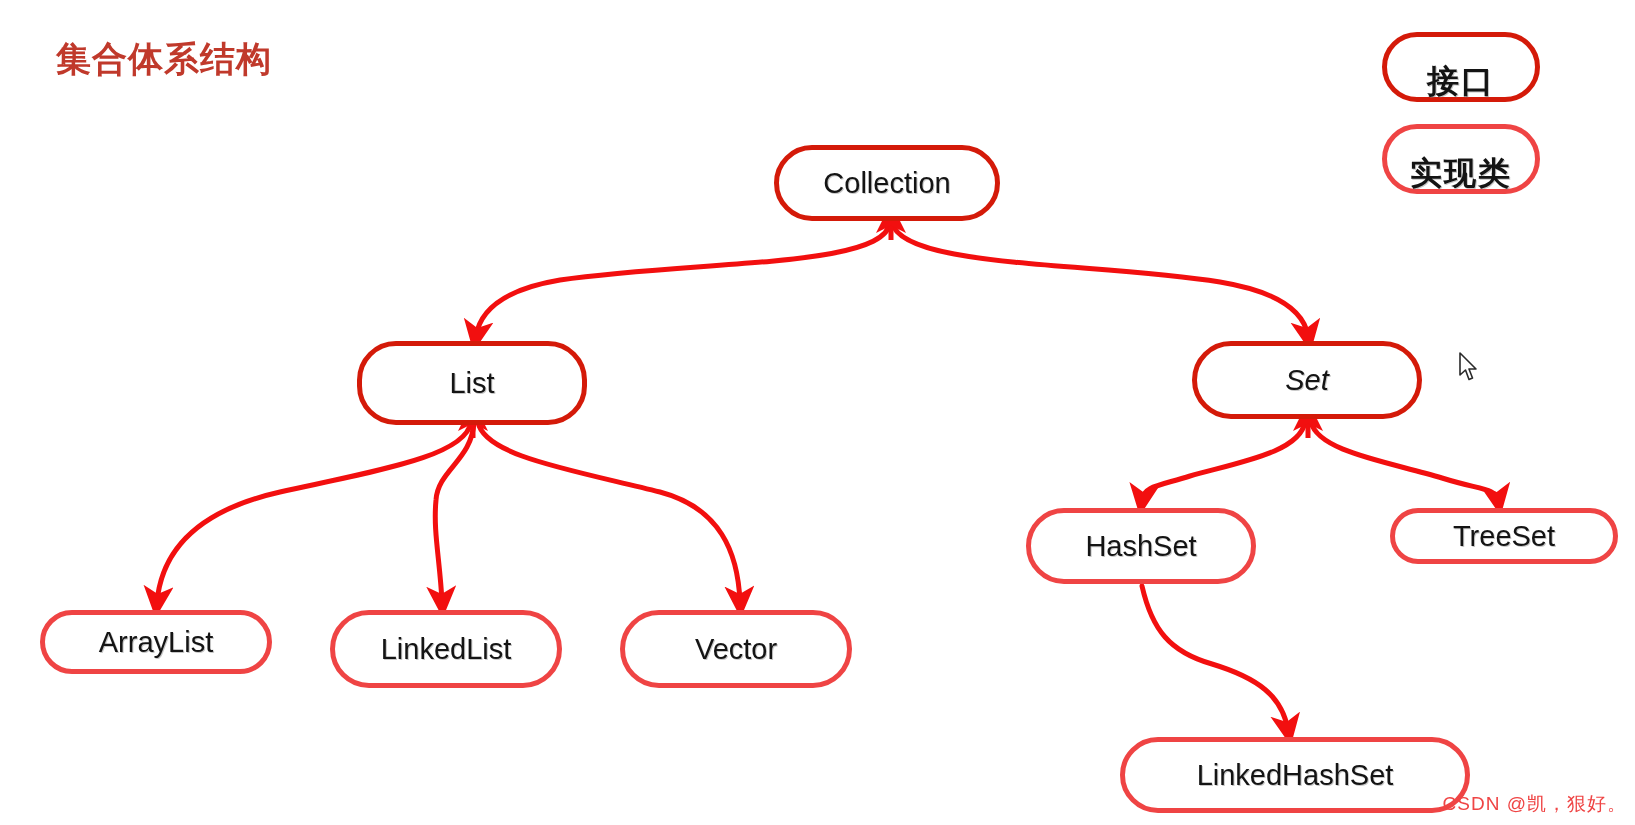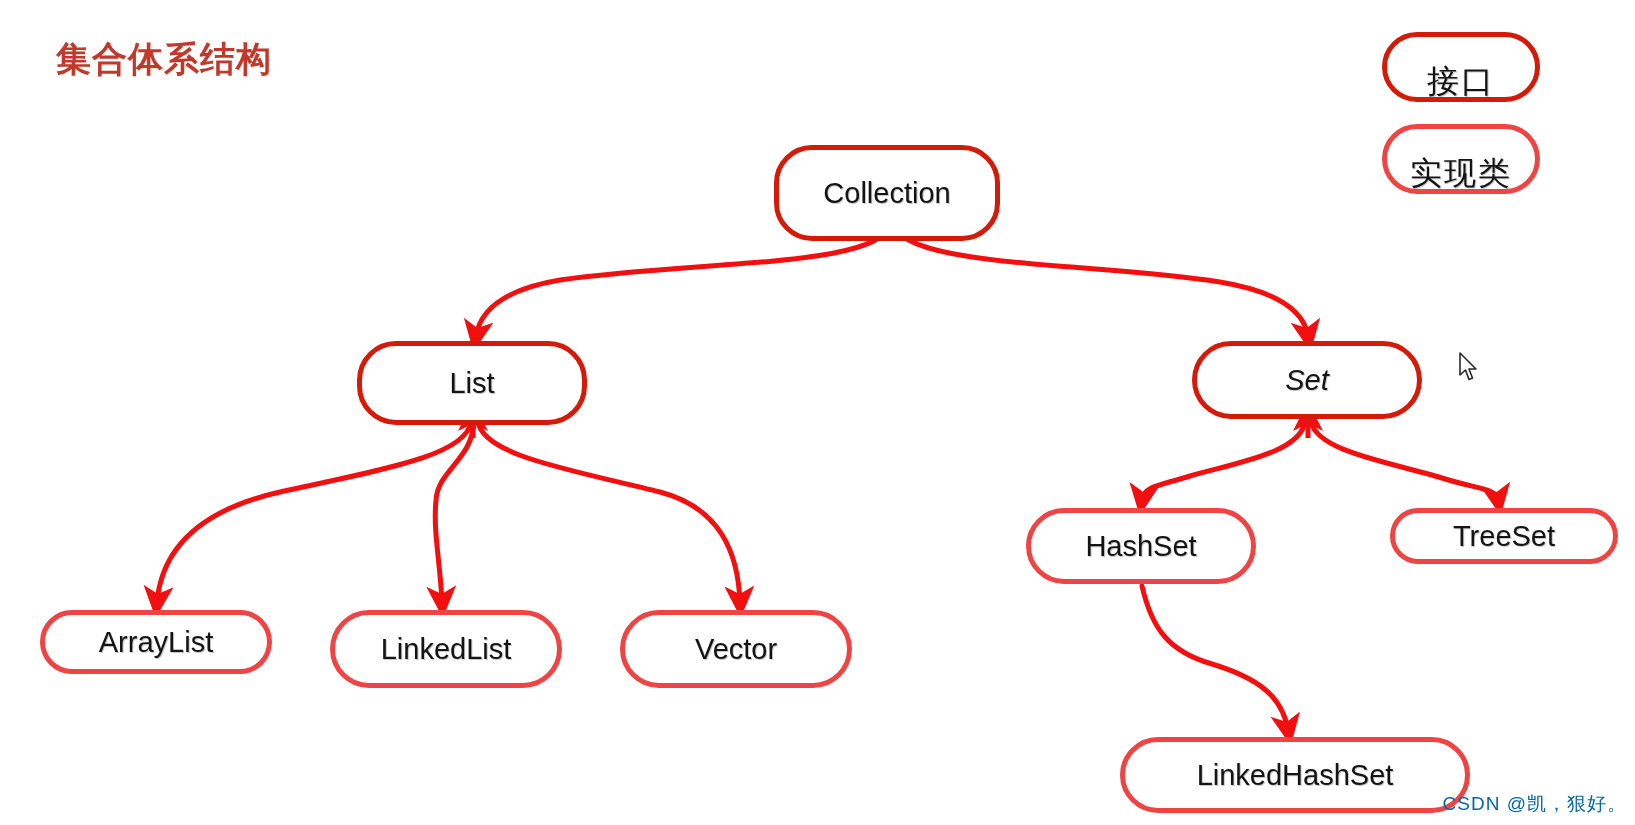--- a/index.html
+++ b/index.html
@@ -55,31 +55,31 @@
   }
   .node-label {
     color: #141414;
     font-size: 29px;
     font-weight: 400;
     line-height: 1;
     text-shadow: 1px 1px 0 rgba(130,130,130,0.45);
   }
   .node-label.cjk {
     font-size: 32px;
-    font-weight: 400;
+    font-weight: 700;
     letter-spacing: 2px;
     margin-top: 28px;
   }
   .legend-node .node-label { font-size: 32px; }
   .watermark {
     position: absolute;
     right: 8px;
     bottom: 8px;
     font-size: 19px;
-    color: #0369a1;
+    color: #ef4444;
     letter-spacing: 1px;
     white-space: nowrap;
   }
   .cursor {
     position: absolute;
     left: 1458px;
     top: 352px;
     width: 22px;
     height: 32px;
     pointer-events: none;
@@ -111,21 +111,21 @@
         <path d="M 1311 422 C 1318 452 1390 462 1442 478 C 1480 490 1496 488 1498 500" stroke="#f20f0f" stroke-width="5" fill="none" stroke-linecap="round" marker-end="url(#arrowhead)"></path>
         <path d="M 1142 586 C 1152 630 1170 652 1212 664 C 1258 678 1282 696 1288 730" stroke="#f20f0f" stroke-width="5" fill="none" stroke-linecap="round" marker-end="url(#arrowhead)"></path>
       </g>
 
     <path d="M 473 438 L 473 416" stroke="#f20f0f" stroke-width="5" fill="none" marker-end="url(#arrowhead-up)"></path>
     <path d="M 1308 438 L 1308 416" stroke="#f20f0f" stroke-width="5" fill="none" marker-end="url(#arrowhead-up)"></path>
     <path d="M 891 240 L 891 218" stroke="#f20f0f" stroke-width="5" fill="none" marker-end="url(#arrowhead-up)"></path>
   </svg>
 
   <div id="nodes">
-      <div class="node interface" style="left: 774px; top: 145px; width: 226px; height: 96px; border-radius: 38px;">
+      <div class="node interface" style="left: 774px; top: 145px; width: 226px; height: 76px; border-radius: 38px;">
         <span class="node-label">Collection</span>
       </div>
       <div class="node interface" style="left: 357px; top: 341px; width: 230px; height: 84px; border-radius: 39px;">
         <span class="node-label">List</span>
       </div>
       <div class="node interface" style="left: 1192px; top: 341px; width: 230px; height: 78px; border-radius: 39px; font-style: italic;">
         <span class="node-label">Set</span>
       </div>
       <div class="node impl" style="left: 40px; top: 610px; width: 232px; height: 64px; border-radius: 39px;">
         <span class="node-label">ArrayList</span>

